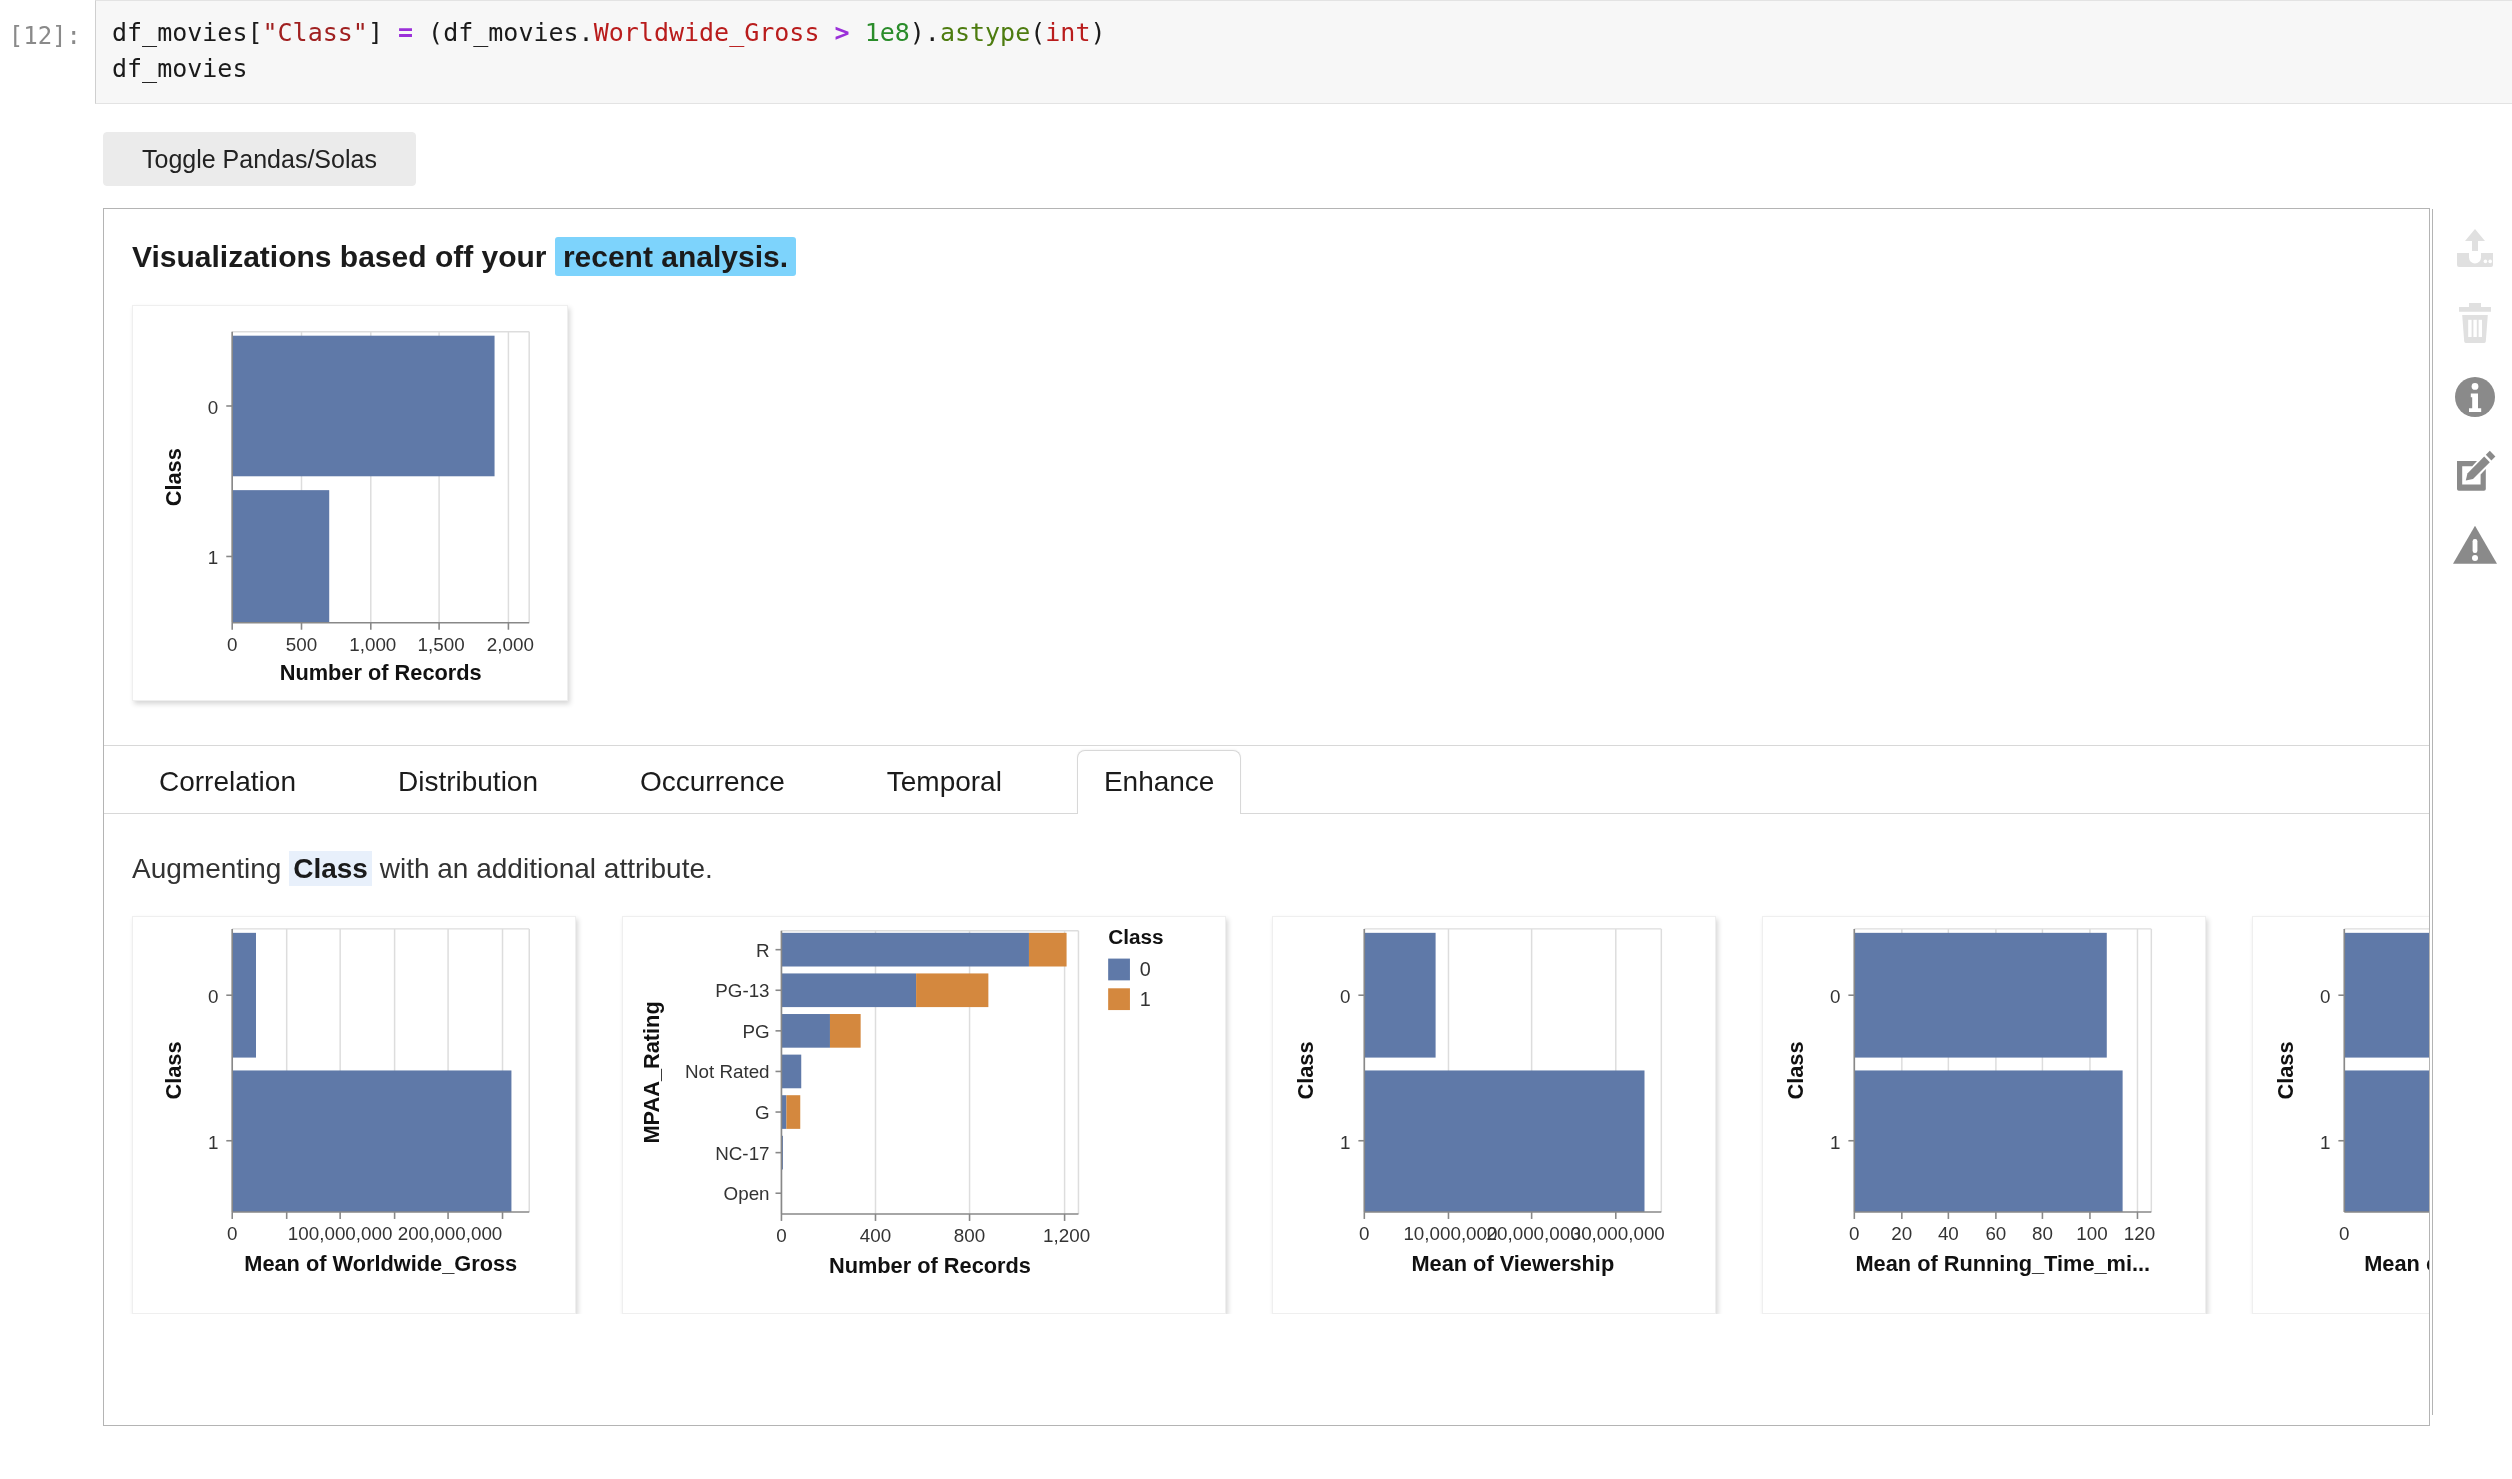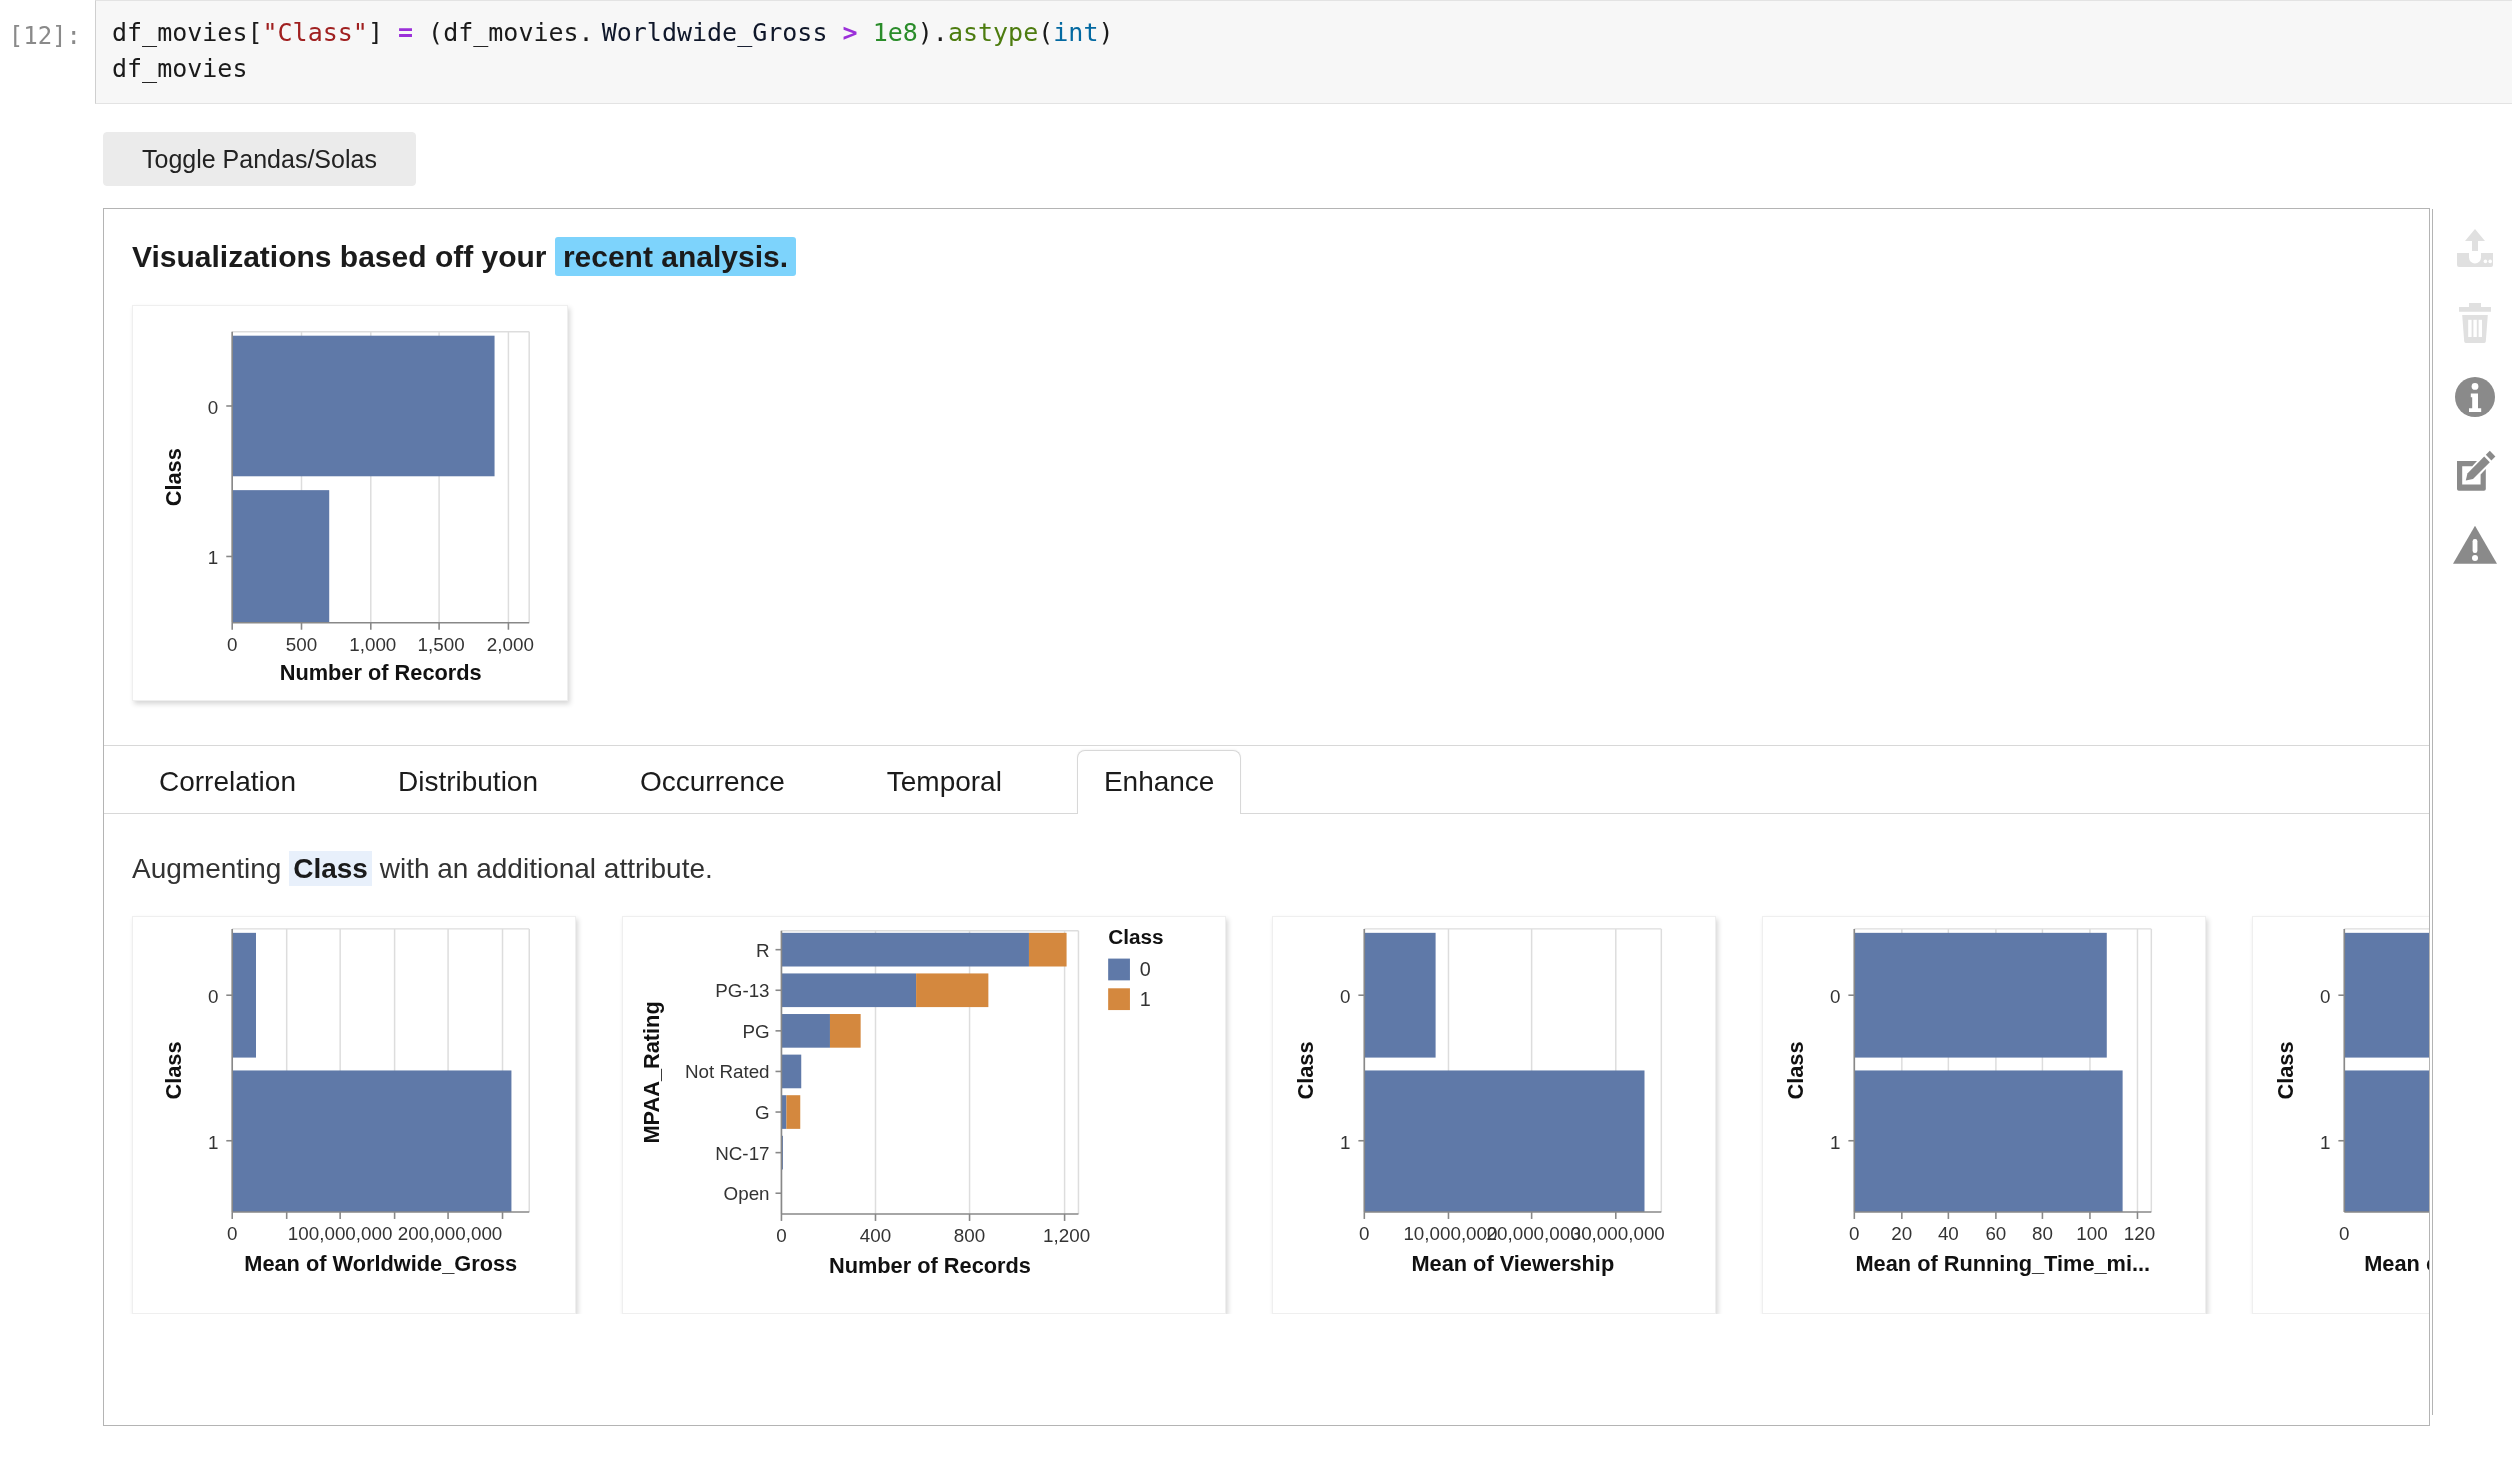--- a/index.html
+++ b/index.html
@@ -22,24 +22,24 @@
   .cell-input {
     flex:1 1 auto; background:#f7f7f7;
     border:1px solid #e3e3e3; border-left:1px solid #cfcfcf;
     padding:14px 0 16px 16px;
     font-family:"DejaVu Sans Mono", monospace;
     font-size:25px; line-height:36px; color:#1a1a1a;
     min-height:91px;
   }
   .tok-str   { color:#a02020; }
   .tok-op    { color:#9b30d9; font-weight:bold; }
-  .tok-attr  { color:#0f172a;margin-left:8px; }
+  .tok-attr  { color:#b91c1c; }
   .tok-num   { color:#2a8c2a; }
   .tok-fn    { color:#4d7c0f; }
-  .tok-type  { color:#0369a1; }
+  .tok-type  { color:#b91c1c; }
 
   
   .toggle-wrap { padding:28px 0 0 103px; }
   .toggle-btn {
     display:inline-block;
     background:#ebebeb; border:1px solid #ebebeb; border-radius:4px;
     padding:11px 38px; font-size:25px; color:#222;
     font-family:"Liberation Sans", sans-serif; cursor:pointer;
     line-height:1.2;
   }

